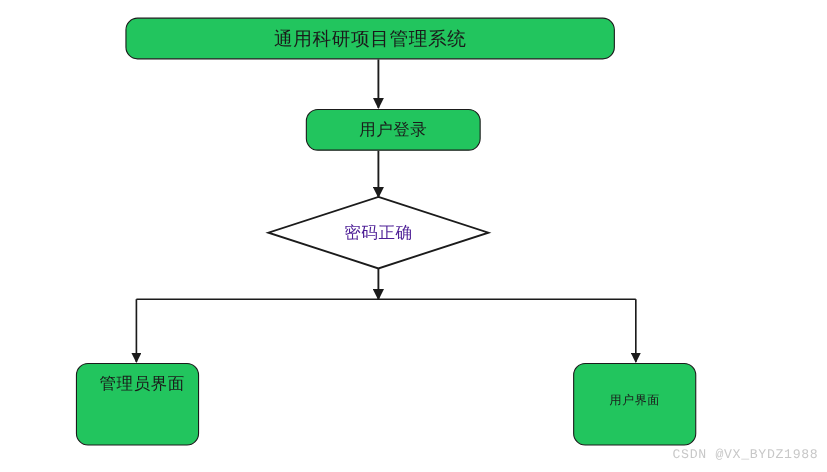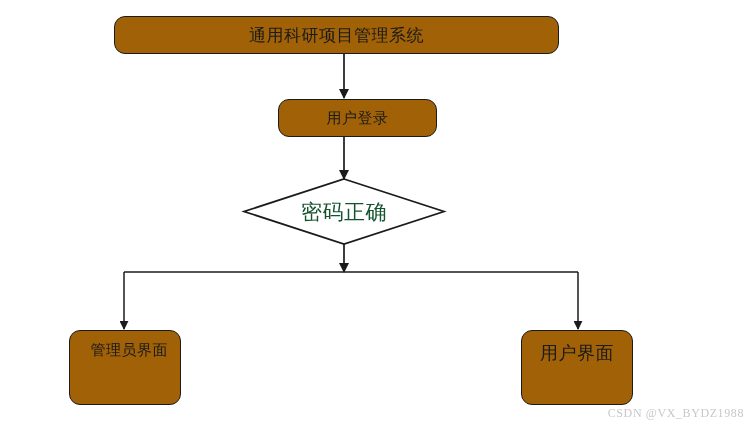--- a/index.html
+++ b/index.html
@@ -23,21 +23,21 @@
     position: absolute;
     left: 0;
     top: 0;
     width: 752px;
     height: 429px;
     pointer-events: none;
   }
   .node {
     position: absolute;
     box-sizing: border-box;
-    background: #a16207;
+    background: #22c55e;
     border: 1.6px solid #1b1b1b;
     border-radius: 11px;
     color: #1a1a1a;
     letter-spacing: 0.5px;
   }
   .node-title {
     left: 114px;
     top: 16px;
     width: 445px;
     height: 38px;
@@ -64,50 +64,50 @@
     padding: 9px 12px 0 14px;
     font-size: 15px;
     line-height: 1.45;
     text-align: right;
   }
   .node-user {
     left: 521px;
     top: 330px;
     width: 112px;
     height: 75px;
-    padding: 9px 0 0 0;
-    font-size: 18px;
+    padding: 26px 0 0 0;
+    font-size: 11px;
     line-height: 1.45;
     text-align: center;
   }
   .diamond-wrap {
     position: absolute;
     left: 244px;
     top: 179px;
     width: 200px;
     height: 65px;
   }
   .diamond-label {
     position: absolute;
     left: 0;
     top: 0;
     width: 200px;
     height: 65px;
     display: flex;
     align-items: center;
     justify-content: center;
-    font-size: 21px;
-    color: #14532d;
+    font-size: 15px;
+    color: #4c1d95;
     letter-spacing: 0.5px;
   }
   .watermark {
     position: absolute;
     right: 8px;
     top: 406px;
-    font-family: Liberation Serif, serif;
+    font-family: Liberation Mono, monospace;
     font-size: 12px;
     color: #c8c8c8;
     letter-spacing: 0.6px;
     white-space: nowrap;
   }
 </style>
 </head>
 <body>
 
 <div id="canvas">

